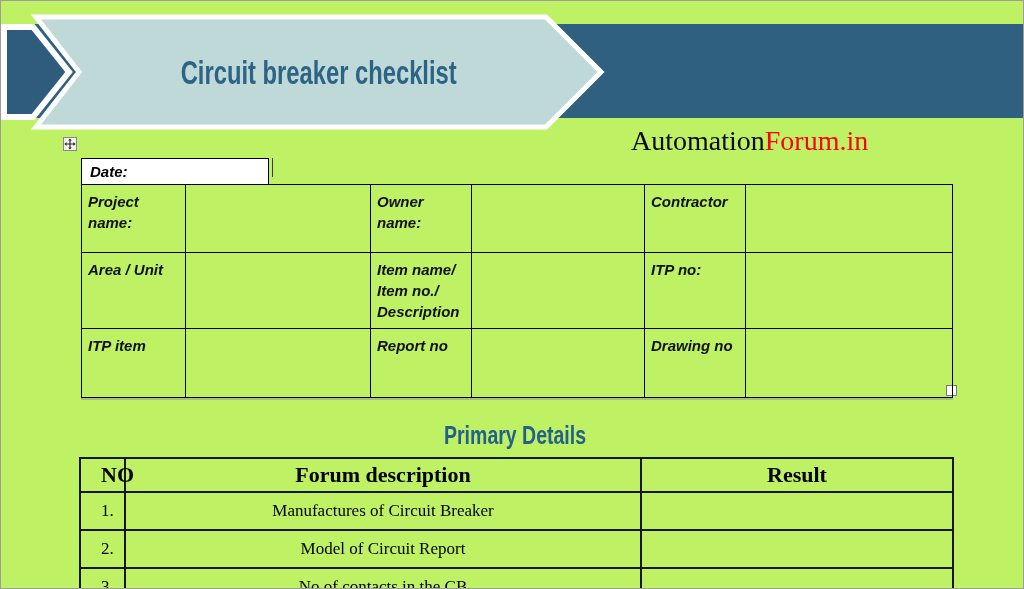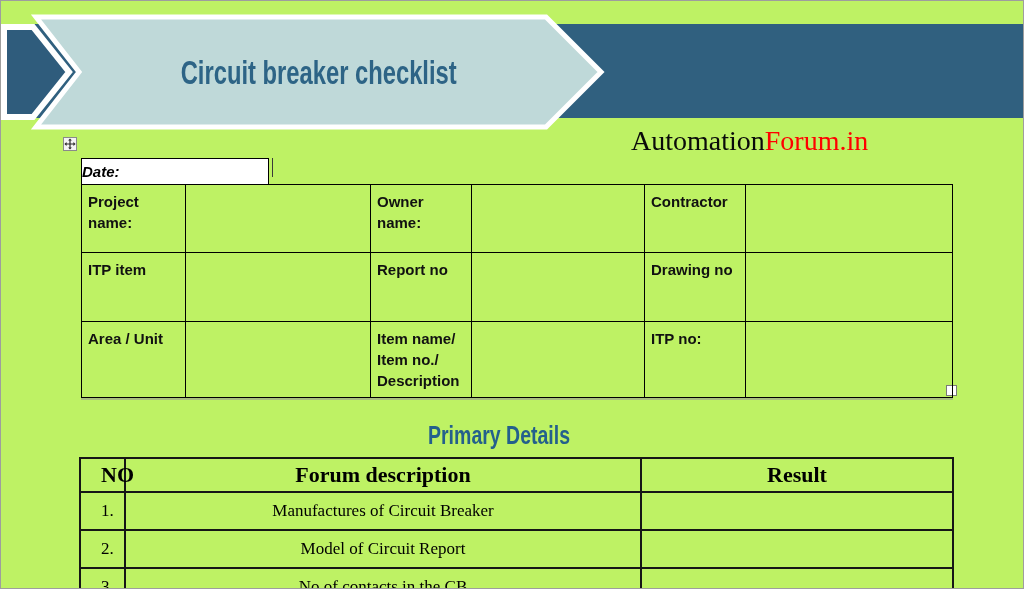--- a/index.html
+++ b/index.html
@@ -34,36 +34,36 @@
   .resize-handle{
     position:absolute;left:945px;top:384px;width:11px;height:11px;
     background:#ffffff;border:1px solid #7a7a7a;box-sizing:border-box;cursor:nwse-resize;
   }
   .text-cursor{position:absolute;left:271px;top:157px;width:1px;height:19px;background:#3a3a3a;}
   
   .date-box{
     position:absolute;left:80px;top:157px;width:188px;height:27px;
     border:1px solid #000;box-sizing:border-box;
     font-size:15px;font-weight:bold;font-style:italic;
-    line-height:25px;padding-left:0;background:#fff;
+    line-height:25px;padding-left:8px;background:#fff;
   }
   
   .info-table{
     position:absolute;left:80px;top:183px;width:871px;height:205px;
     border-collapse:collapse;table-layout:fixed;
     box-shadow:0 2px 0 rgba(150,150,150,.55);
   }
   .info-table td{
     border:1px solid #000;vertical-align:top;
-    padding:6px 6px;font-size:15px;line-height:1.4;
+    padding:6px 6px;font-size:15px;line-height:1.4;font-style:italic;
   }
   .info-table td.lbl{font-weight:bold;color:#111;}
   
   .section-title{
-    position:absolute;left:62px;top:418px;width:872px;height:32px;
+    position:absolute;left:78px;top:418px;width:872px;height:32px;
     text-align:center;line-height:32px;
   }
   .section-title .condensed{
     display:inline-block;font-size:25px;font-weight:bold;
     transform:scaleX(0.78);transform-origin:center;white-space:nowrap;
   }
   
   .details-table{
     position:absolute;left:78px;top:456px;width:873px;
     border-collapse:collapse;table-layout:fixed;
@@ -114,34 +114,34 @@
     </colgroup>
     <tbody>
         <tr style="height:68px">
       <td class="lbl">Project name:</td>
       <td></td>
       <td class="lbl">Owner name:</td>
       <td></td>
       <td class="lbl">Contractor</td>
       <td></td>
     </tr>
+    <tr style="height:68px">
+      <td class="lbl">Area / Unit</td>
+      <td></td>
+      <td class="lbl">Item name/ Item no./ Description</td>
+      <td></td>
+      <td class="lbl">ITP no:</td>
+      <td></td>
+    </tr>
     <tr style="height:69px">
       <td class="lbl">ITP item</td>
       <td></td>
       <td class="lbl">Report no</td>
       <td></td>
       <td class="lbl">Drawing no</td>
-      <td></td>
-    </tr>
-    <tr style="height:68px">
-      <td class="lbl">Area / Unit</td>
-      <td></td>
-      <td class="lbl">Item name/ Item no./ Description</td>
-      <td></td>
-      <td class="lbl">ITP no:</td>
       <td></td>
     </tr>
   </tbody>
     </table>
 
   <div class="section-title">
     <span class="condensed" style="color: rgb(36, 96, 140);">Primary Details</span>
   </div>
 
   <table class="details-table">

